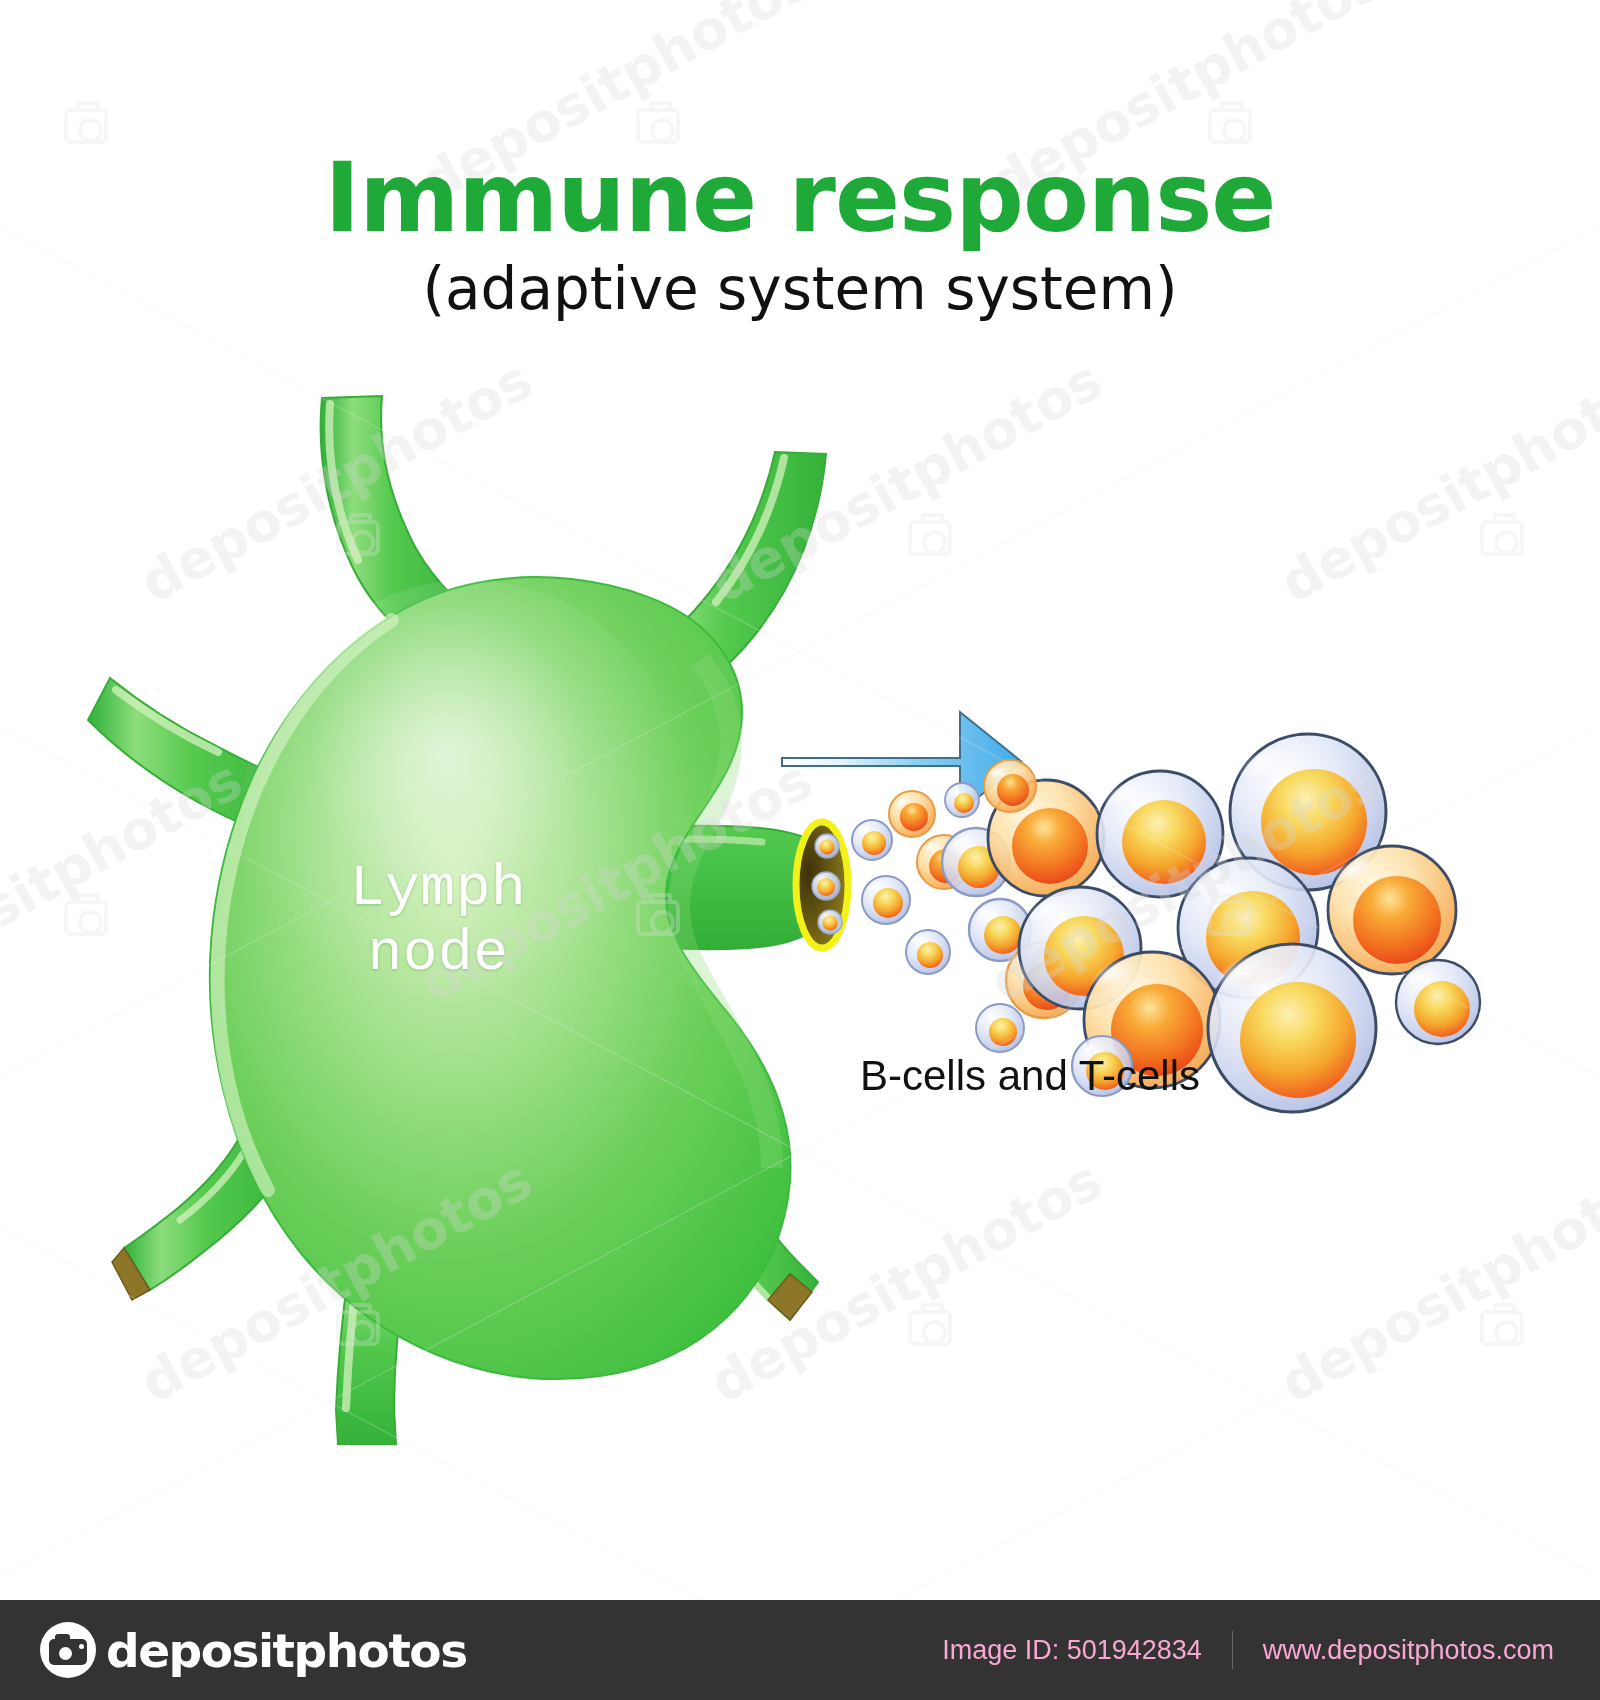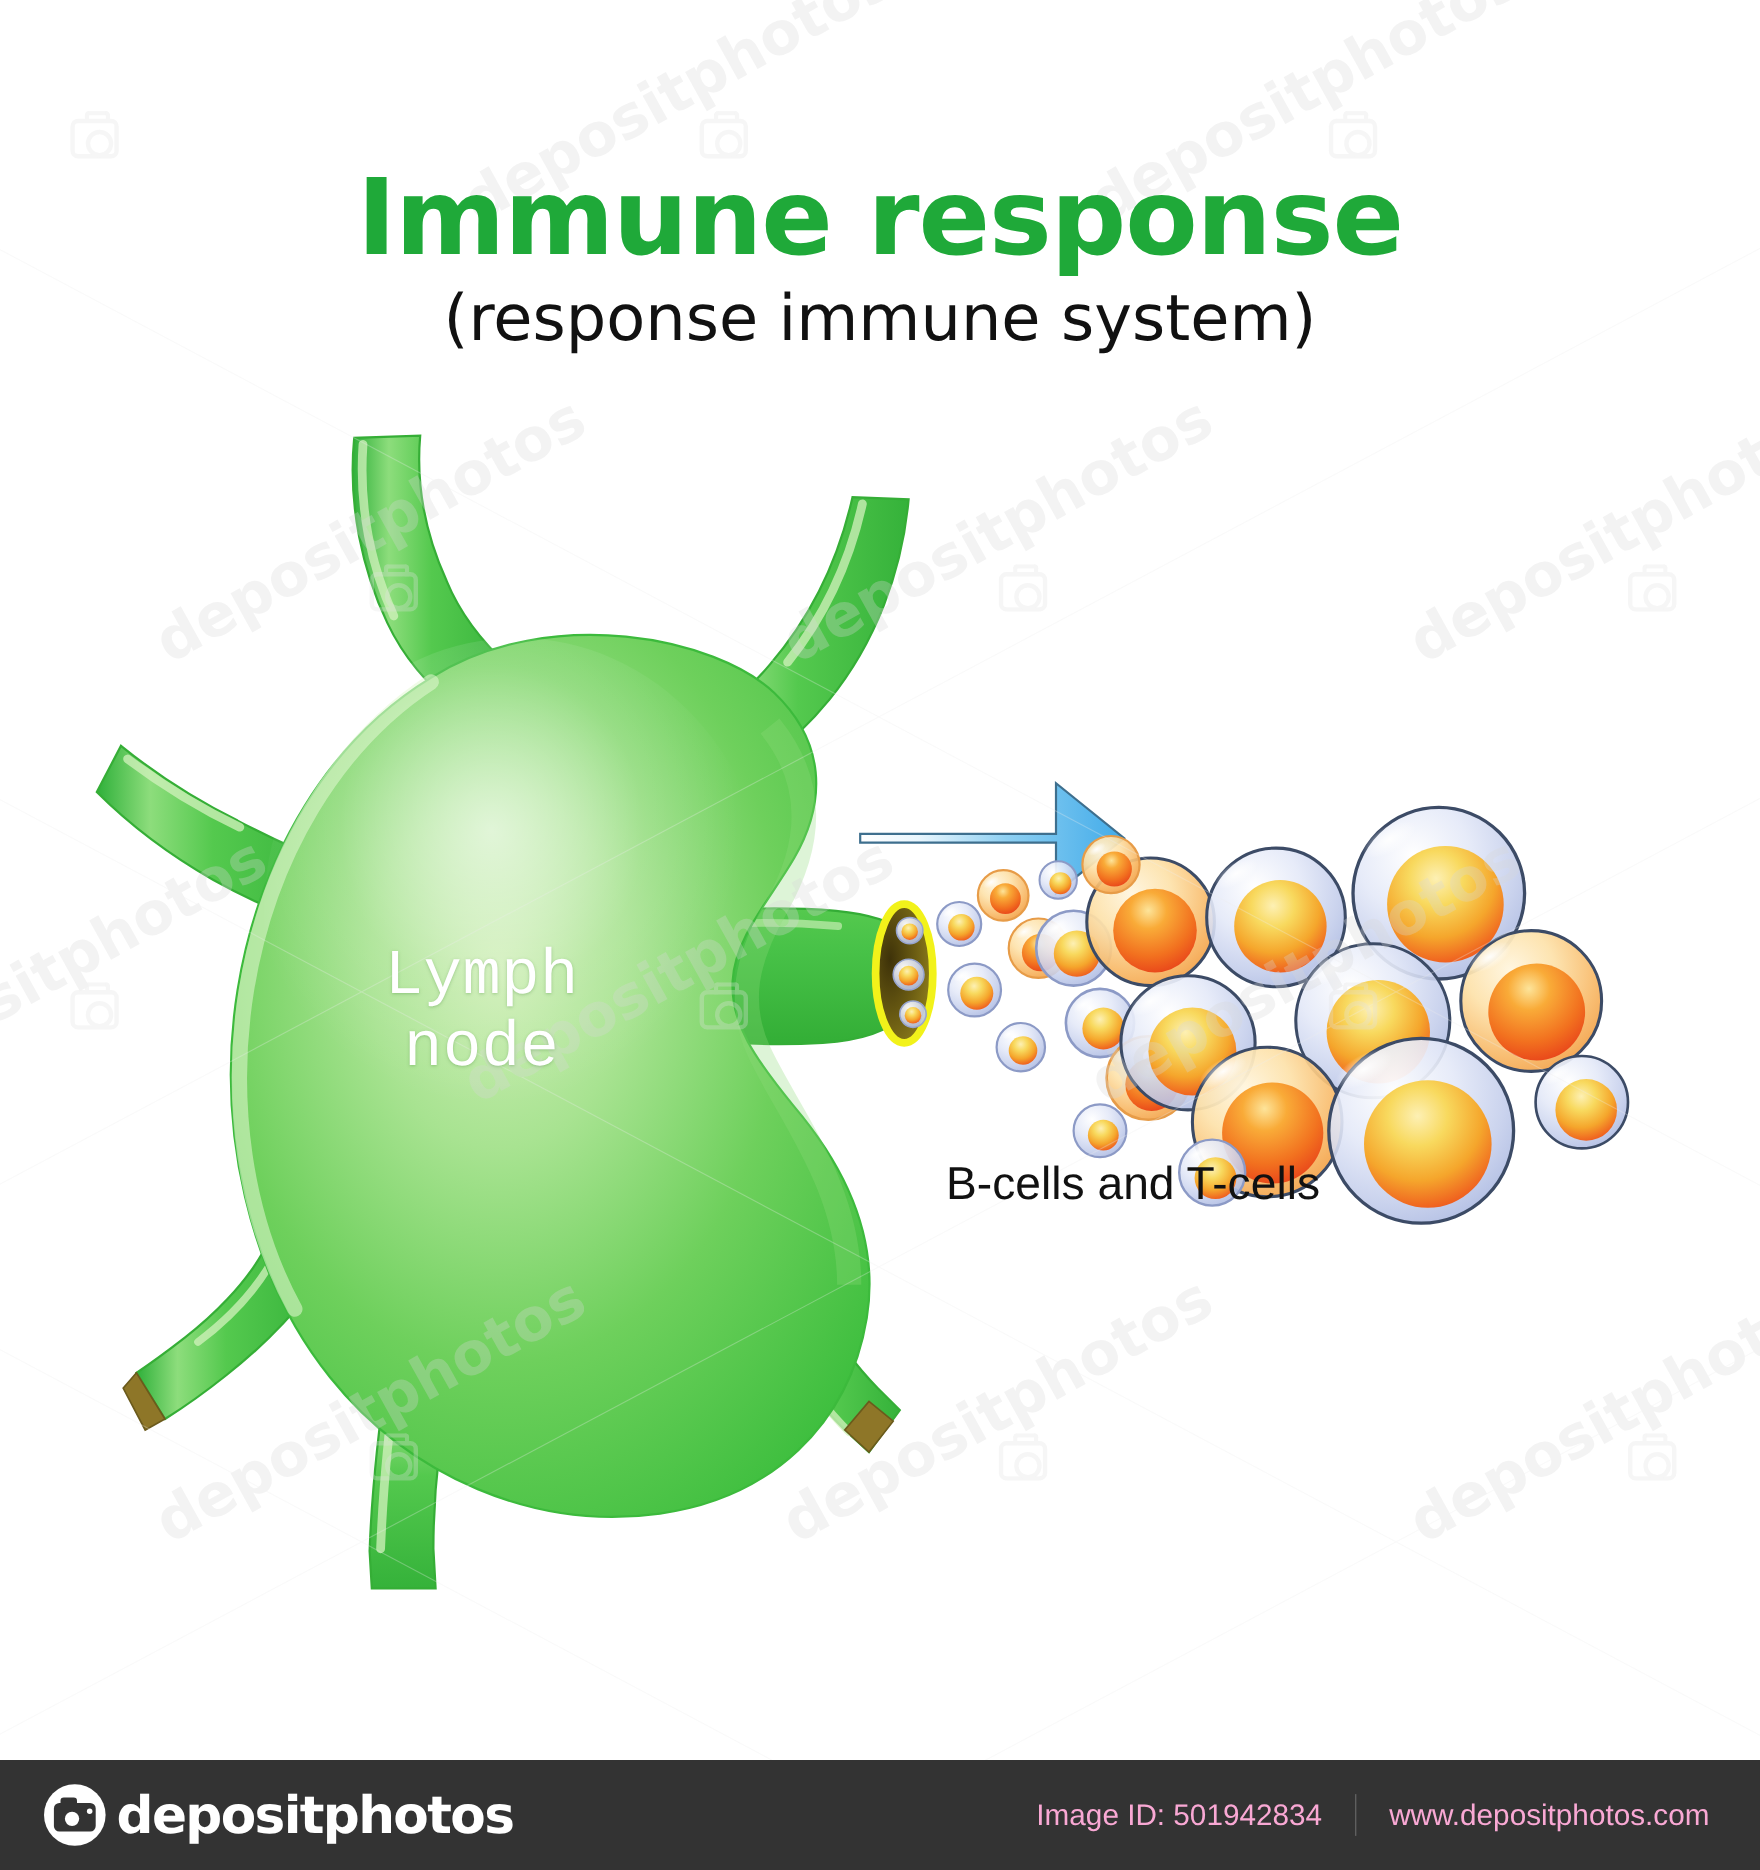--- a/index.html
+++ b/index.html
@@ -490,21 +490,21 @@
     <div class="wm-text" style="left:980px; top:960px; transform:rotate(-29deg);">depositphotos</div>
     <div class="wm-text" style="left:130px; top:1360px; transform:rotate(-29deg);">depositphotos</div>
     <div class="wm-text" style="left:700px; top:1360px; transform:rotate(-29deg);">depositphotos</div>
     <div class="wm-text" style="left:1270px; top:1360px; transform:rotate(-29deg);">depositphotos</div>
     <div class="wm-text" style="left:410px; top:160px; transform:rotate(-29deg);">depositphotos</div>
     <div class="wm-text" style="left:980px; top:160px; transform:rotate(-29deg);">depositphotos</div>
   </div>
 
   <div id="title-block">
     <div id="main-title">Immune response</div>
-    <div id="sub-title">(response immune system)</div>
+    <div id="sub-title">(adaptive system system)</div>
   </div>
 
   <div id="lymph-node-label">Lymph node</div>
 
   <div id="lymphocyte-caption">
     <div>B-cells and T-cells</div>
   </div>
 
   <div id="footer-bar">
     <div id="footer-logo">

